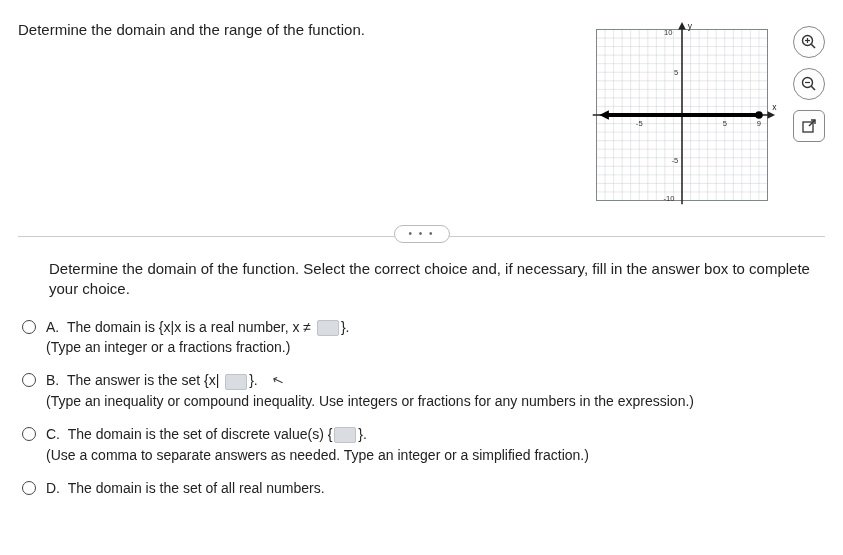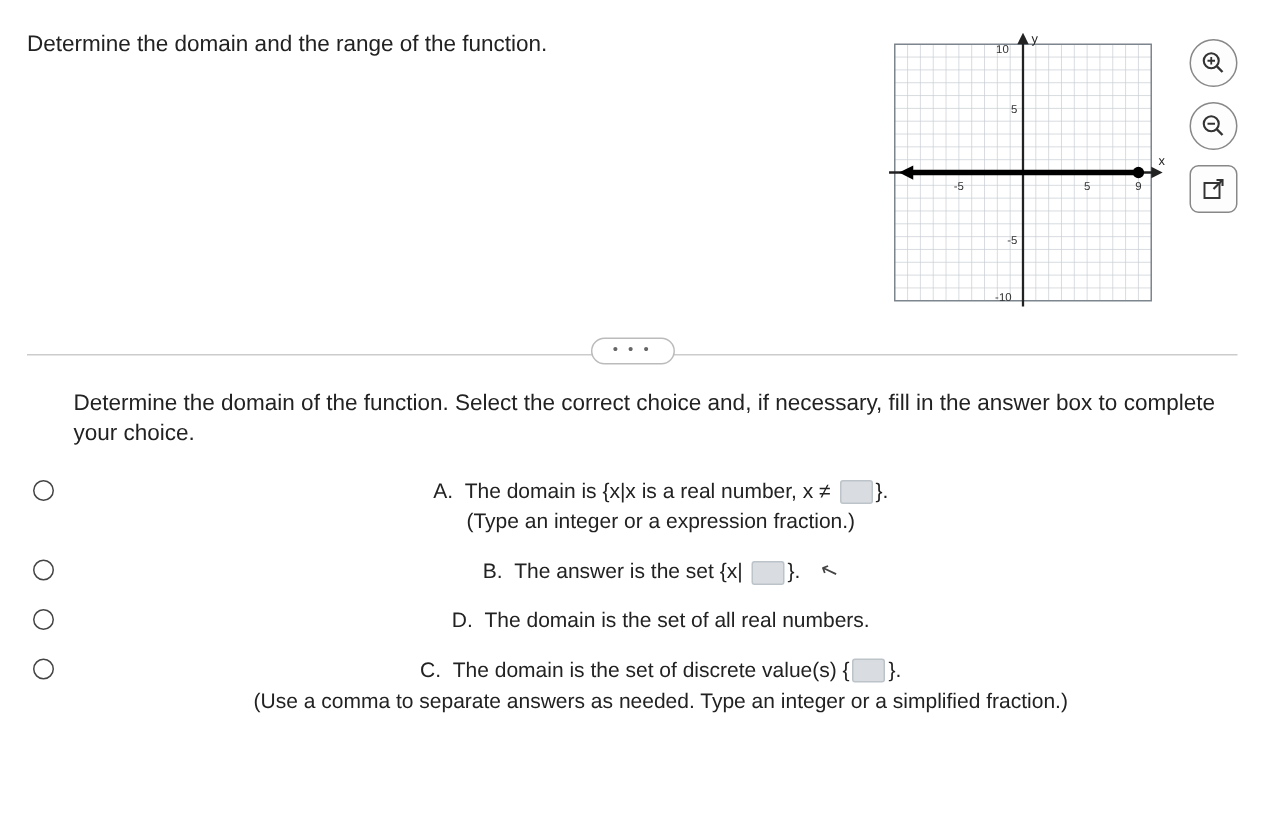--- a/index.html
+++ b/index.html
@@ -43,21 +43,21 @@
     .divider-line { border-top: 1px solid #ccc; }
     .dots-pill {
       position: absolute; top: -11px; left: 50%; transform: translateX(-50%);
       background: #fff; border: 1px solid #bbb;
       border-radius: 12px; padding: 1px 14px;
       font-size: 10px; color: #666; letter-spacing: 2px;
       cursor: pointer;
     }
     .prompt2 { font-size: 15px; margin-bottom: 18px; margin-left: 31px; }
     .choices { display: flex; flex-direction: column; gap: 14px; padding-left: 4px; }
-    .choice { display: flex; align-items: flex-start; gap: 20px; text-align: center; }
+    .choice { display: flex; align-items: flex-start; gap: 10px; }
     .radio {
       width: 14px; height: 14px; border: 1.5px solid #444;
       border-radius: 50%; flex-shrink: 0; margin-top: 2px;
       cursor: pointer; background: #fff;
     }
     .choice-label { font-weight: normal; display: inline; }
     .choice-body { flex: 1; }
     .main-line { }
     .hint { font-size: 14px; margin-top: 2px; }
     .blank {
@@ -195,48 +195,49 @@
 <div class="prompt2">Determine the domain of the function. Select the correct choice and, if necessary, fill in the answer box to complete your choice.</div>
 
 <div class="choices">
   <div class="choice">
     <div class="radio"></div>
     <div class="choice-body">
       <div class="main-line">
         <span class="choice-label">A.</span>
         &nbsp;<span>The domain is {x|x is a real number, x ≠ </span><span class="blank"></span><span>}.</span>
       </div>
-      <div class="hint">(Type an integer or a expression fraction.)</div>
+      <div class="hint">(Type an integer or a fractions fraction.)</div>
     </div>
   </div>
 
   <div class="choice">
     <div class="radio"></div>
     <div class="choice-body">
       <div class="main-line">
         <span class="choice-label">B.</span>
         &nbsp;<span>The answer is the set {x| </span><span class="blank"></span><span>}.</span>
         <span class="cursor-icon">↖</span>
       </div>
+      <div class="hint">(Type an inequality or compound inequality. Use integers or fractions for any numbers in the expression.)</div>
+    </div>
+  </div>
+
+  <div class="choice">
+    <div class="radio"></div>
+    <div class="choice-body">
+      <div class="main-line">
+        <span class="choice-label">C.</span>
+        &nbsp;<span>The domain is the set of discrete value(s) {</span><span class="blank"></span><span>}.</span>
+      </div>
+      <div class="hint">(Use a comma to separate answers as needed. Type an integer or a simplified fraction.)</div>
     </div>
   </div>
 
   <div class="choice">
     <div class="radio"></div>
     <div class="choice-body">
       <div class="main-line">
         <span class="choice-label">D.</span>
         &nbsp;<span>The domain is the set of all real numbers.</span>
       </div>
     </div>
   </div>
-
-  <div class="choice">
-    <div class="radio"></div>
-    <div class="choice-body">
-      <div class="main-line">
-        <span class="choice-label">C.</span>
-        &nbsp;<span>The domain is the set of discrete value(s) {</span><span class="blank"></span><span>}.</span>
-      </div>
-      <div class="hint">(Use a comma to separate answers as needed. Type an integer or a simplified fraction.)</div>
-    </div>
-  </div>
 </div>
 
 </body></html>

